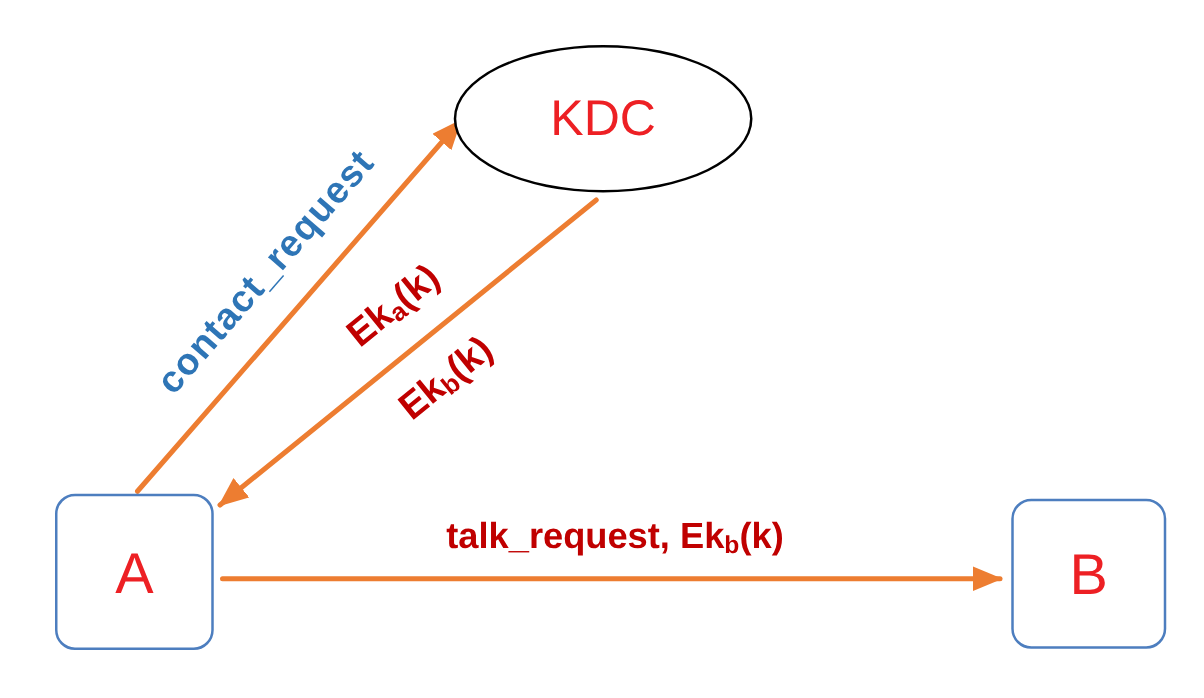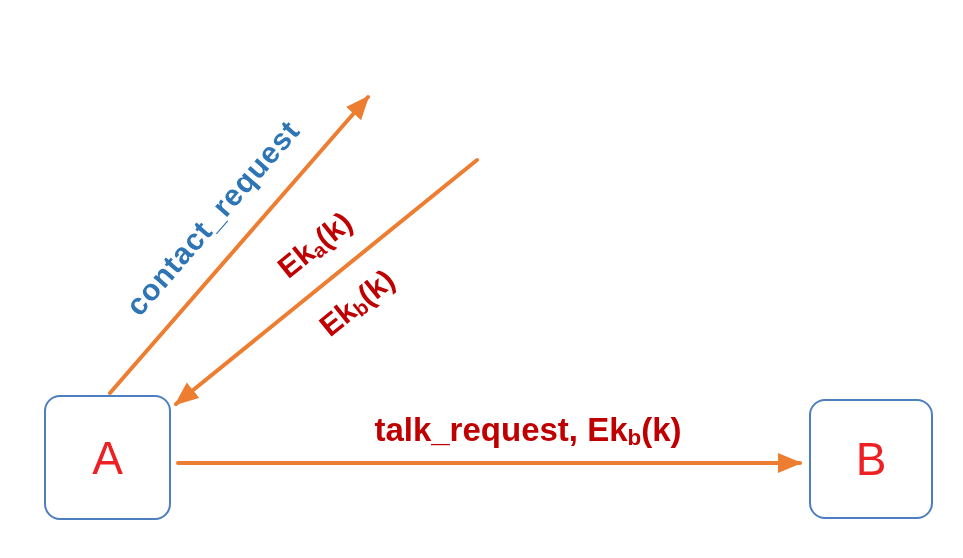--- a/index.html
+++ b/index.html
@@ -73,41 +73,43 @@
   }
   .msg-ekb {
     left: 357px; top: 303px;
     color: var(--message-text, #C00000);
     font-size: 30px;
     transform: translate(-50%, -50%) rotate(-39deg);
   }
   .msg-talk {
     left: 492px; top: 430px;
     color: var(--message-text, #C00000);
-    font-size: 33px;
+    font-size: 29px;
     transform: translate(-50%, -50%);
-    margin-left: 36px;
   }
 </style>
 </head>
 <body>
 
 <div class="canvas">
 
   <svg class="arrows" viewBox="0 0 963 558" xmlns="http://www.w3.org/2000/svg">
     <defs>
       <marker id="arrowhead" markerUnits="userSpaceOnUse" markerWidth="26" markerHeight="22" refX="22" refY="10" orient="auto">
         <path class="arrow-head" d="M0,0 L24,10 L0,20 Z"></path>
       </marker>
     </defs>
     <line class="arrow-line" x1="110" y1="393" x2="368" y2="97" marker-end="url(#arrowhead)"></line>
     <line class="arrow-line" x1="477" y1="160" x2="176" y2="404" marker-end="url(#arrowhead)"></line>
     <line class="arrow-line" x1="178" y1="463" x2="800" y2="463" marker-end="url(#arrowhead)"></line>
   </svg>
 
+  <div class="node node-ellipse">
+    <span>KDC</span>
+  </div>
 
   <div class="node node-box node-a">
     <span>A</span>
   </div>
 
   <div class="node node-box node-b">
     <span>B</span>
   </div>
 
   <div class="msg msg-contact">contact_request</div>

